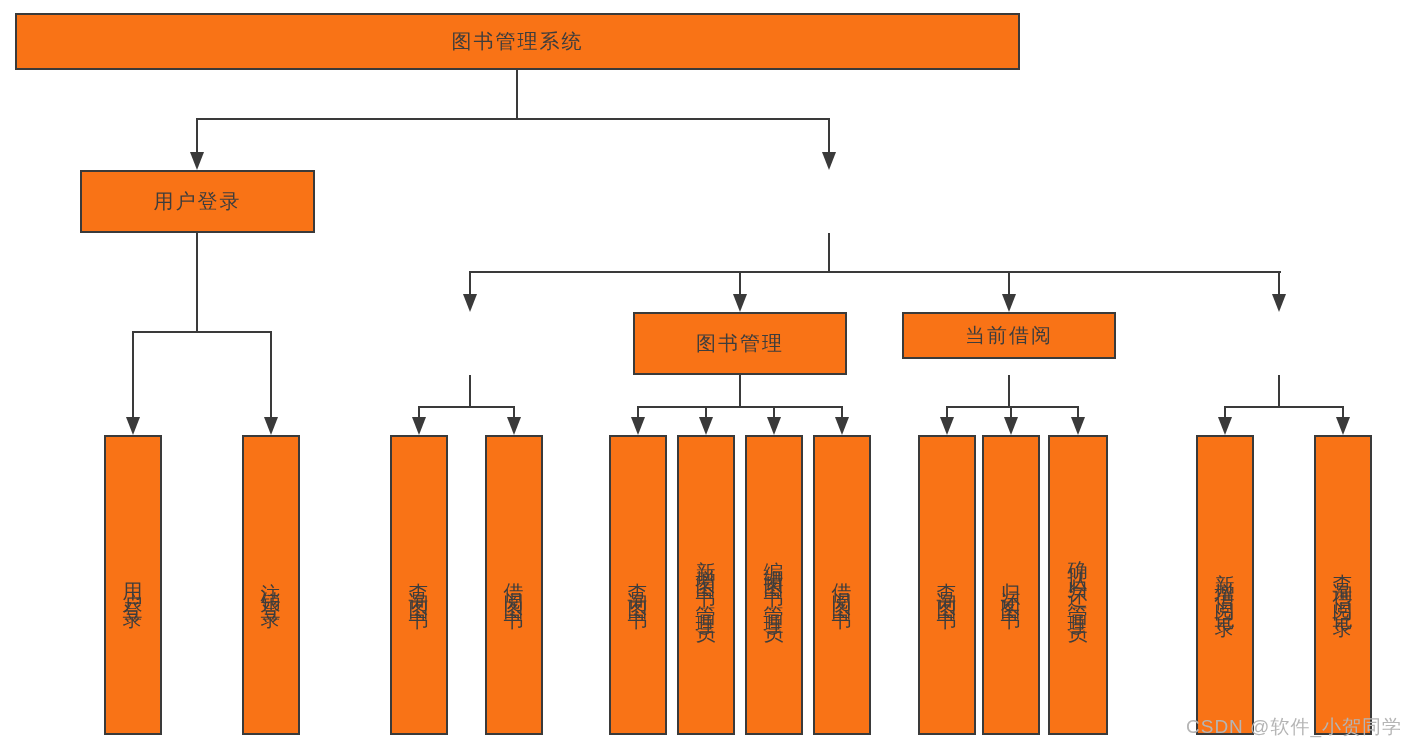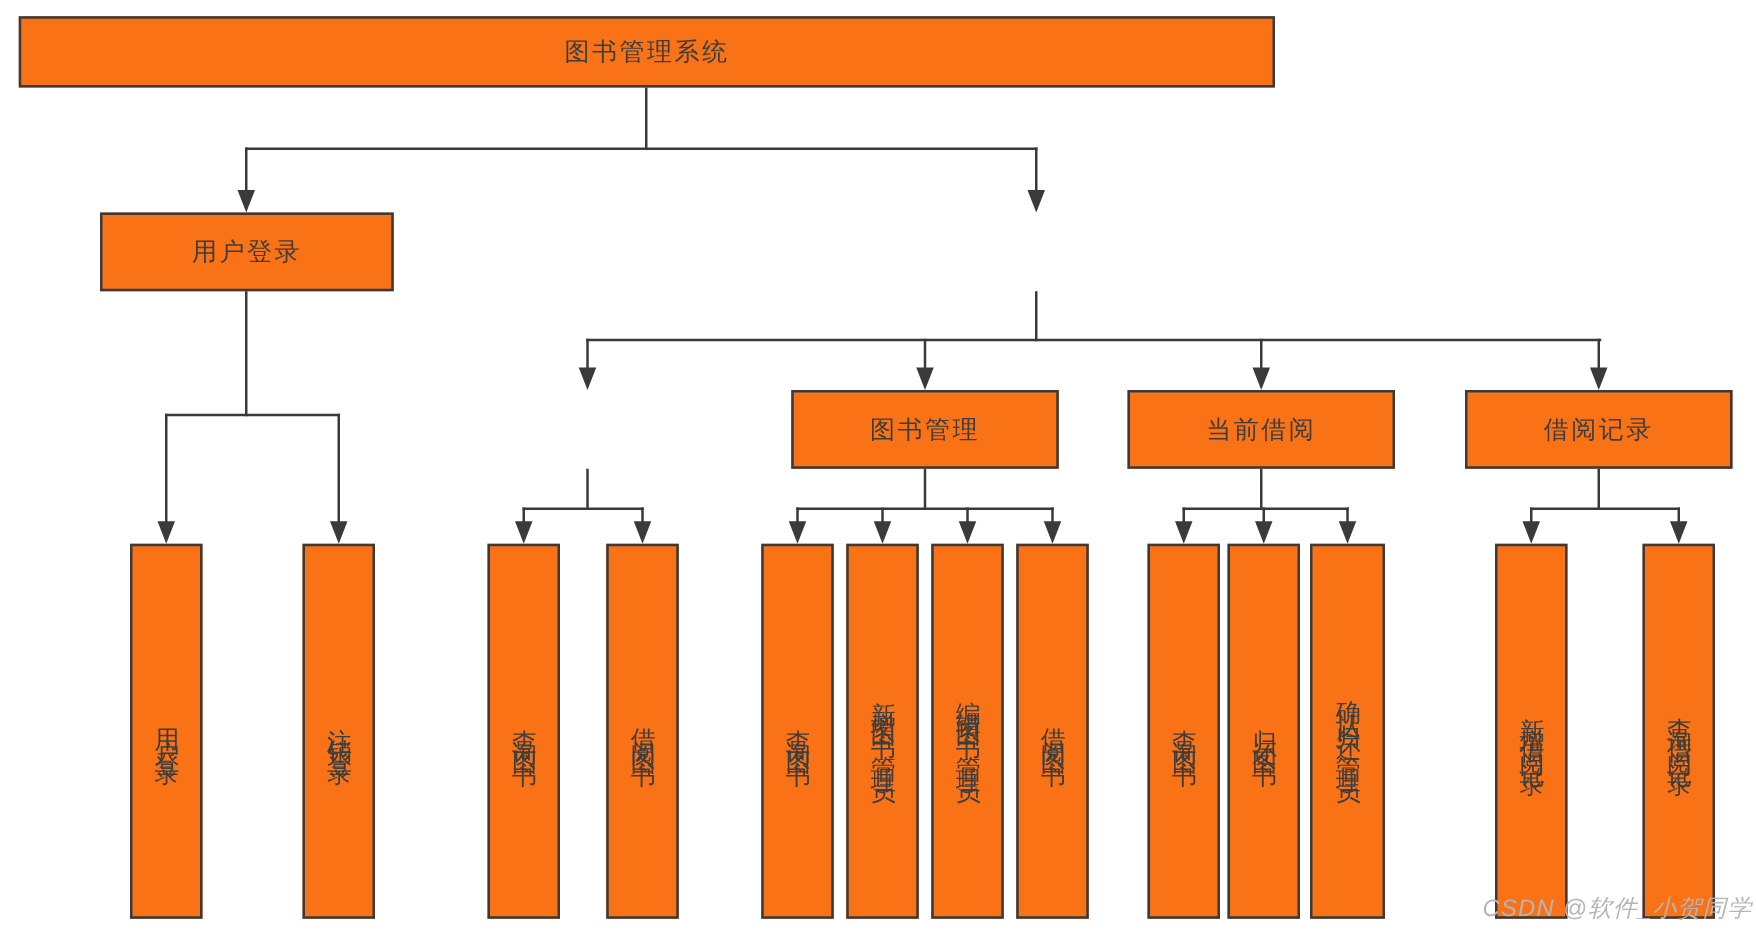--- a/index.html
+++ b/index.html
@@ -41,21 +41,20 @@
     border-top:18px solid var(--line);
   }
   .watermark{
     position:absolute;
     left:1186px;top:714px;
     font-size:19px;
     color:var(--wm);
     letter-spacing:1px;
     z-index:6;
     white-space:nowrap;
-    font-style:italic;
   }
 </style>
 </head>
 <body>
 
 <div class="canvas">
 
   <div class="box hlabel" style="left:15px;top:13px;width:1005px;height:57px;">
     <span>图书管理系统</span>
   </div>
@@ -85,25 +84,22 @@
   <div class="vline" style="left:739px;top:271px;height:26px;"></div>
   <div class="ah" style="left:733px;top:294px;"></div>
   <div class="vline" style="left:1008px;top:271px;height:26px;"></div>
   <div class="ah" style="left:1002px;top:294px;"></div>
   <div class="vline" style="left:1278px;top:271px;height:26px;"></div>
   <div class="ah" style="left:1272px;top:294px;"></div>
 
   <div class="box hlabel" style="left:633px;top:312px;width:214px;height:63px;">
     <span>图书管理</span>
   </div>
-  <div class="box hlabel" style="left:902px;top:312px;width:214px;height:63px;">
+  <div class="box hlabel" style="left:902px;top:312px;width:214px;height:47px;">
     <span>当前借阅</span>
-  </div>
-  <div class="box hlabel" style="left:1172px;top:312px;width:214px;height:63px;">
-    <span>借阅记录</span>
   </div>
 
   <div class="vline" style="left:469px;top:375px;height:33px;"></div>
   <div class="hline" style="left:418px;top:406px;width:97px;"></div>
   <div class="vline" style="left:418px;top:406px;height:14px;"></div>
   <div class="ah" style="left:412px;top:417px;"></div>
   <div class="vline" style="left:513px;top:406px;height:14px;"></div>
   <div class="ah" style="left:507px;top:417px;"></div>
 
   <div class="vline" style="left:739px;top:375px;height:33px;"></div>

